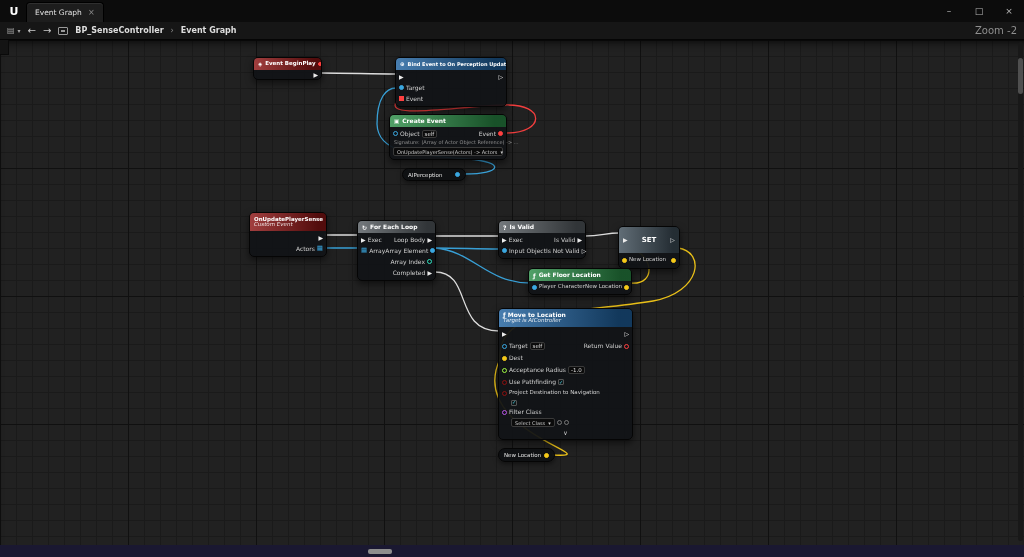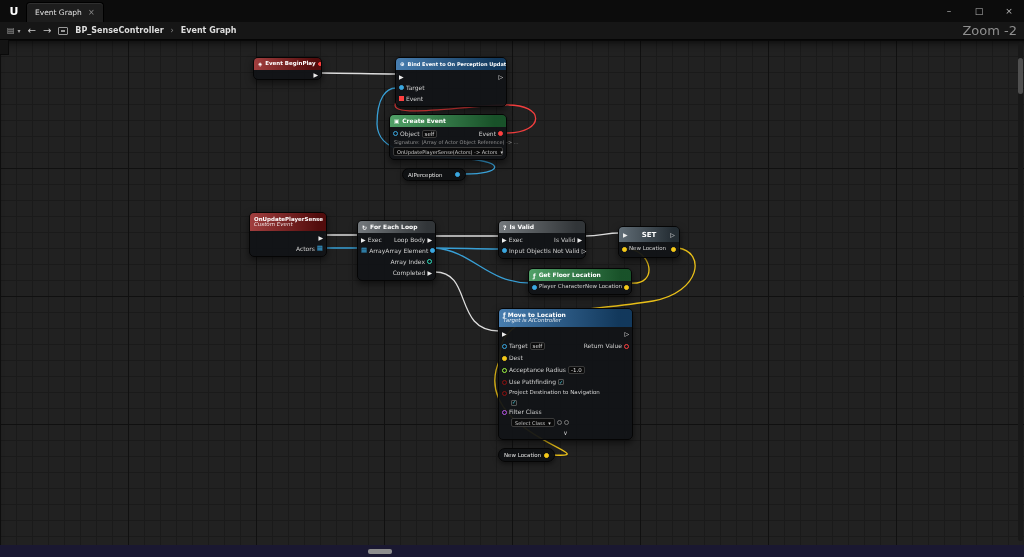--- a/index.html
+++ b/index.html
@@ -19,21 +19,21 @@
 
   
   .toolbar{position:absolute;left:0;top:22px;width:1024px;height:18px;background:#161616;
     border-bottom:1px solid #050505;display:flex;align-items:center;gap:7px;padding:0 7px}
   .tb-ic{color:#a8a8a8;font-size:8px;line-height:1}
   .tb-arrow{color:#cfcfcf;font-size:10px;line-height:1}
   .graph-icon{width:10px;height:8px;border:1px solid #9a9a9a;border-radius:1px;position:relative}
   .graph-icon::after{content:"";position:absolute;left:2px;top:2px;width:4px;height:2px;background:#9a9a9a}
   .crumb{font-size:8px;font-weight:bold;color:#dedede;white-space:nowrap}
   .crumb-sep{font-size:8px;color:#8f8f8f}
-  .zoom{margin-left:auto;font-size:13px;color:#8f8f8f}
+  .zoom{margin-left:auto;font-size:10px;color:#8f8f8f}
 
   
   .canvas{position:absolute;left:0;top:40px;width:1024px;height:505px;background-color:#212121;
     background-image:
       linear-gradient(to right,#101010 1px,transparent 1px),
       linear-gradient(to bottom,#101010 1px,transparent 1px),
       linear-gradient(to right,#1a1a1a 1px,transparent 1px),
       linear-gradient(to bottom,#1a1a1a 1px,transparent 1px);
     background-size:128px 128px,128px 128px,16px 16px,16px 16px;
     box-shadow:inset 0 7px 9px -5px rgba(0,0,0,.75);overflow:hidden}
@@ -283,21 +283,21 @@
         </span>
         <span class="pin">
           <span class="lbl">Is Not Valid</span>
           <span class="exec">▷</span>
         </span>
       </div>
     </div>
   </div>
 
   <div class="node" style="left:618px;top:186px;width:62px">
-    <div class="hdr" style="background-color:var(--set-header);justify-content:space-between;height:15px">
+    <div class="hdr" style="background-color:var(--set-header);justify-content:space-between;height:26px">
       <span class="exec">▶</span>
       <span class="set-title">SET</span>
       <span class="exec">▷</span>
     </div>
     <div class="rows">
       <div class="row" style="min-height:12px">
         <span class="pin">
           <span class="dot f" style="color:var(--vector-pin)"></span>
           <span class="lbl" style="font-size:5.5px">New Location</span>
         </span>

